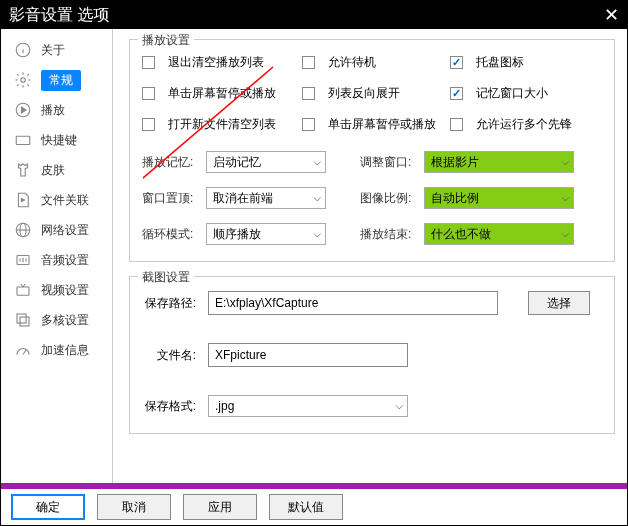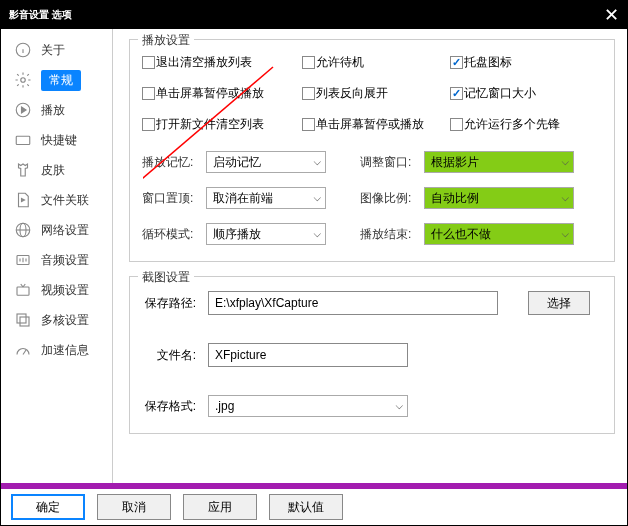--- a/index.html
+++ b/index.html
@@ -1,32 +1,32 @@
 <!DOCTYPE html>
 <html><head>
 <meta charset="utf-8">
 <style>
 * { margin: 0; padding: 0; box-sizing: border-box; font-family: "Microsoft YaHei", sans-serif; font-size: 12px; }
 body { background: #fff; width: 628px; height: 526px; border: 1px solid #000; position: relative; overflow: hidden; }
 .titlebar { background: #000; color: #fff; height: 28px; display: flex; align-items: center; justify-content: space-between; padding: 0 8px; }
-.titlebar-title { font-size: 10px; font-weight: bold; }
+.titlebar-title { font-size: 16px; }
 .titlebar-close { color: #fff; font-size: 18px; cursor: pointer; }
 .main { display: flex; height: 454px; }
 .sidebar { width: 112px; border-right: 1px solid #ccc; padding-top: 6px; }
 .sidebar-item { display: flex; align-items: center; height: 30px; padding-left: 12px; gap: 8px; cursor: pointer; position: relative; }
 .sidebar-item.active .sidebar-label { background: #0a84ff; color: #fff; padding: 2px 8px; border-radius: 2px; }
 .sidebar-label { color: #333; }
 .icon { width: 20px; height: 20px; display: inline-flex; align-items: center; justify-content: center; color: #666; }
 .icon svg { width: 18px; height: 18px; stroke: #888; fill: none; stroke-width: 1.5; }
 .content { flex: 1; padding: 10px 12px 10px 16px; position: relative; overflow: hidden; }
 .fieldset { border: 1px solid #ccc; padding: 14px 21px 16px 12px; margin-bottom: 14px; position: relative; }
 .fieldset-legend { position: absolute; top: -8px; left: 8px; background: #fff; padding: 0 4px; color: #333; }
 .checkbox-row { display: flex; margin-bottom: 14px; }
 .checkbox-row:last-child { margin-bottom: 0; }
-.checkbox-item { display: flex; align-items: center; gap: 1px; cursor: pointer; }
+.checkbox-item { display: flex; align-items: center; gap: 13px; cursor: pointer; }
 .checkbox-item:nth-child(1) { width: 160px; }
 .checkbox-item:nth-child(2) { width: 148px; }
 .checkbox-box { width: 13px; height: 13px; border: 1px solid #888; display: inline-flex; align-items: center; justify-content: center; background: #fff; }
 .checkbox-box.checked::after { content: "✓"; color: #0066cc; font-size: 11px; font-weight: bold; line-height: 1; }
 .select-row { display: flex; align-items: center; margin-bottom: 14px; }
 .select-row:last-child { margin-bottom: 0; }
 .select-group { display: flex; align-items: center; }
 .select-group:nth-child(1) { width: 218px; }
 .select-label { width: 64px; text-align: left; color: #333; }
 .select-label2 { width: 64px; text-align: left; color: #333; }

